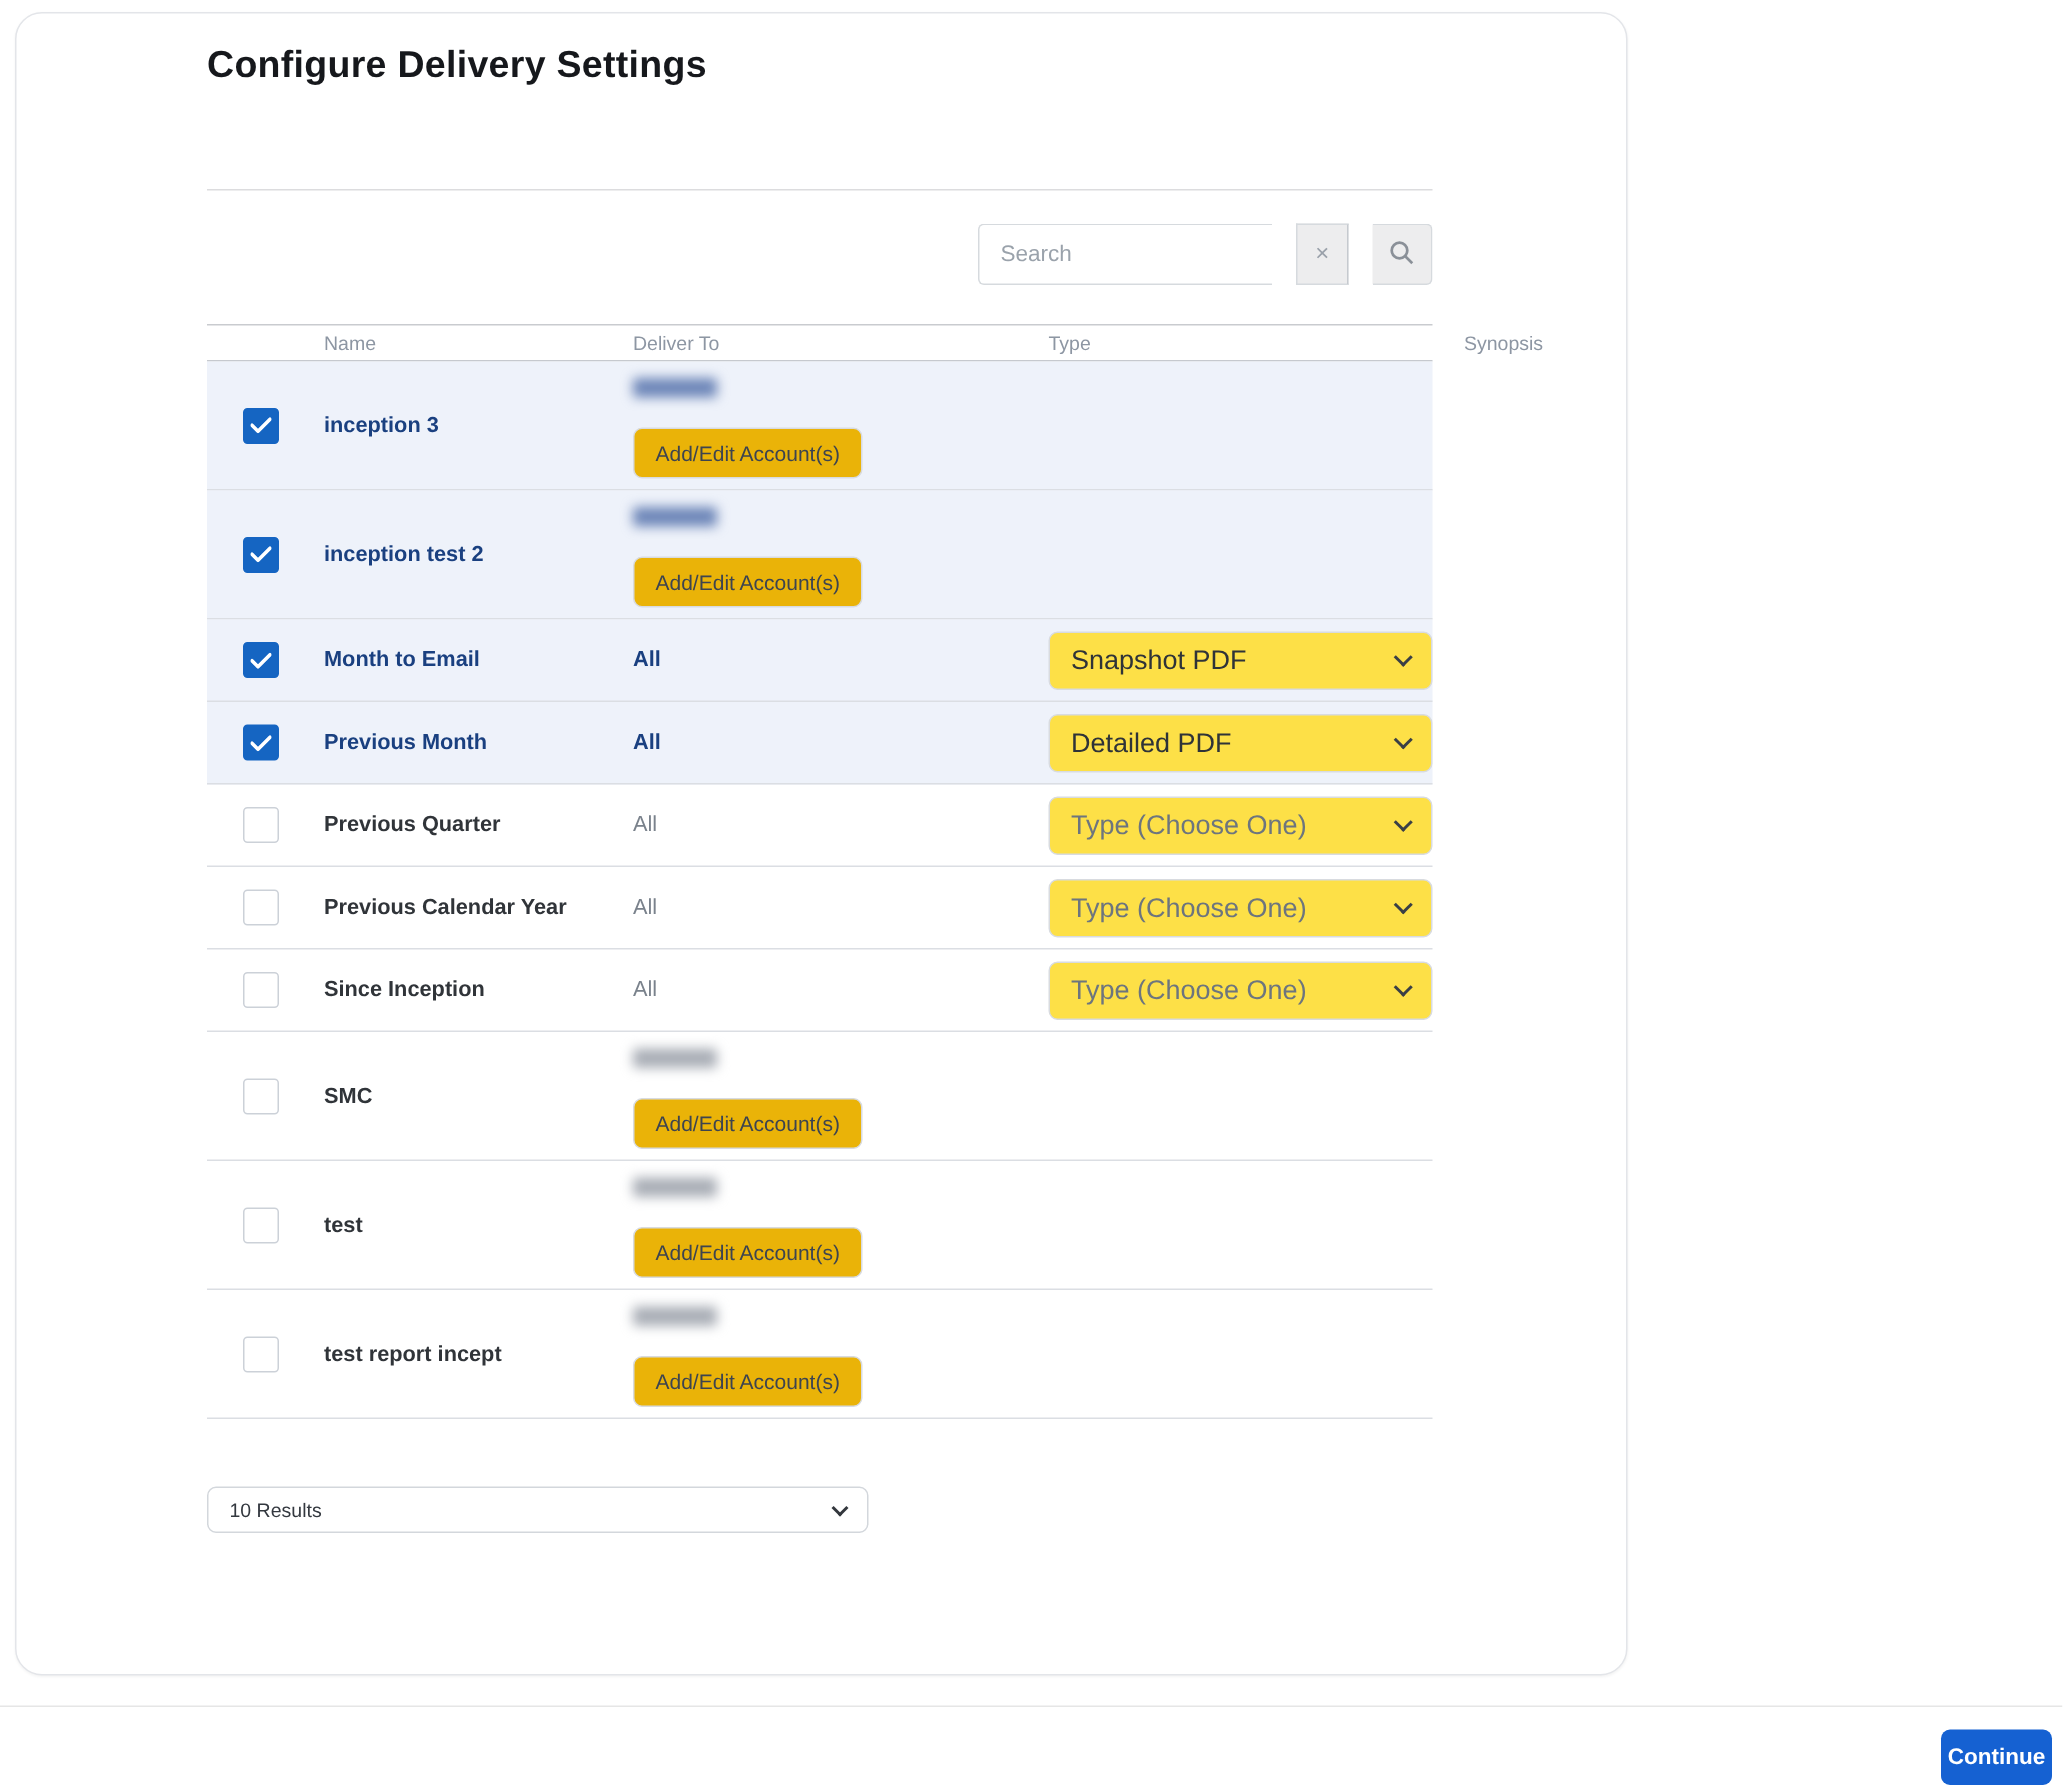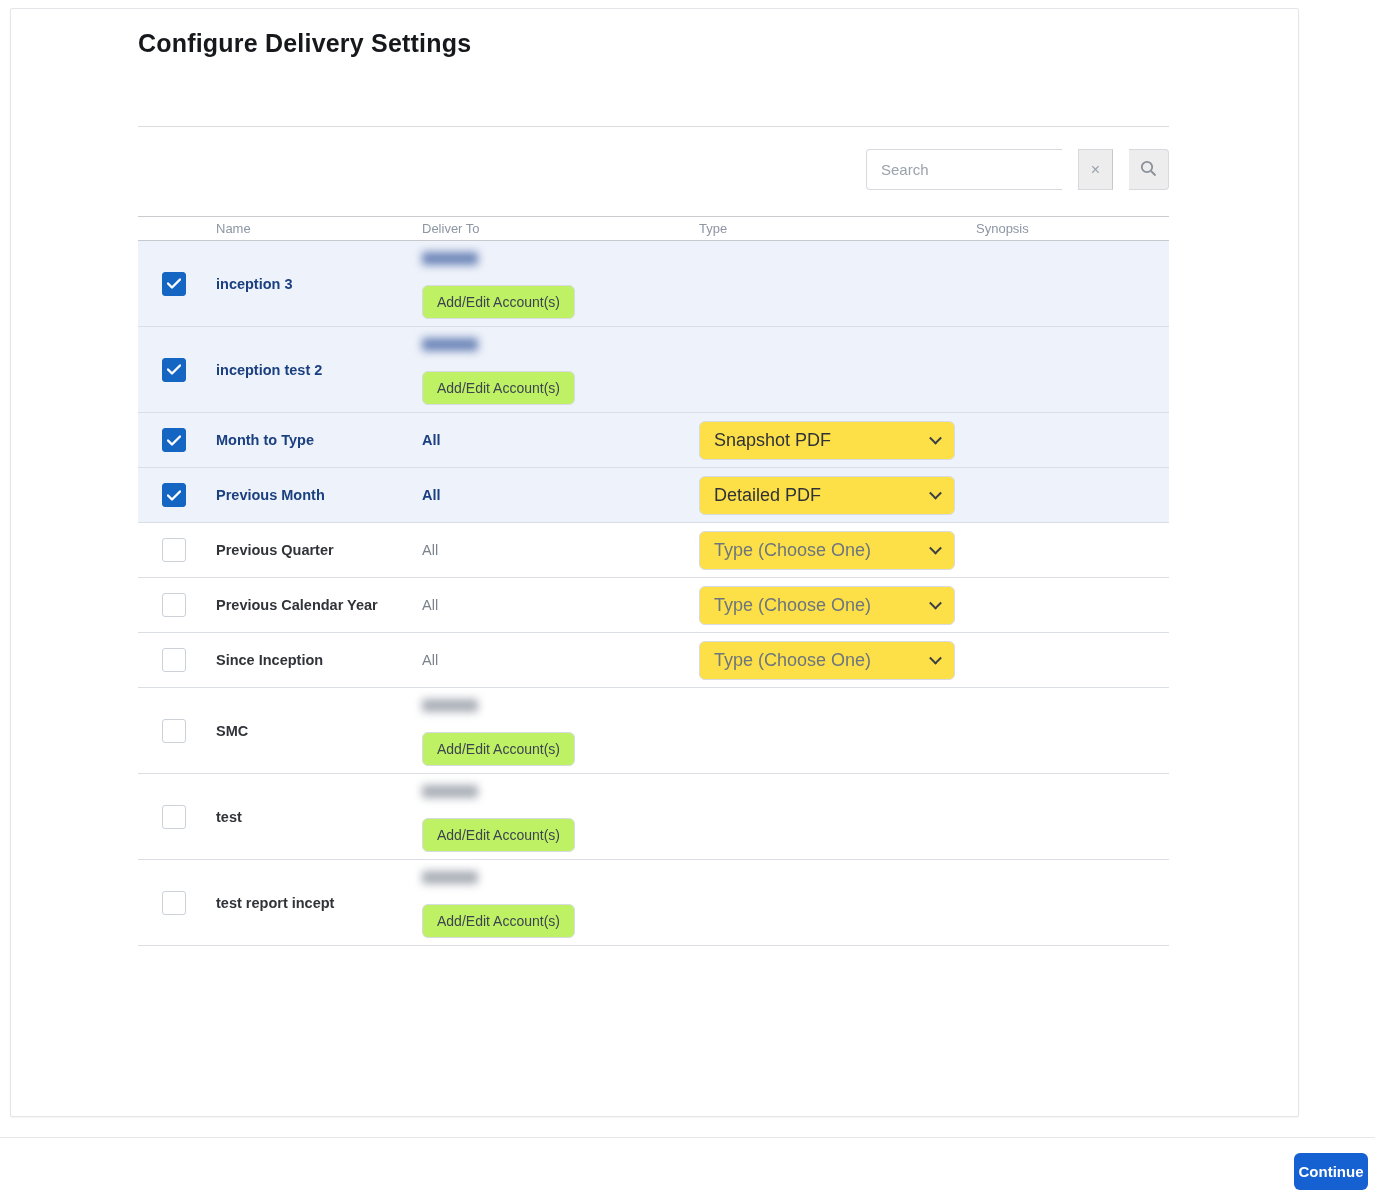--- a/index.html
+++ b/index.html
@@ -1,19 +1,19 @@
 <!DOCTYPE html>
 <html><head>
 <meta charset="utf-8">
 <style>
   * { margin:0; padding:0; box-sizing:border-box; }
   html,body { background:#fff; width:1375px; font-family:"Liberation Sans","DejaVu Sans",sans-serif; }
   .card {
-    margin:8px 8px 0 10px; width:1289px; height:1109px;
-    background:#fff; border:1px solid #e3e5e9; border-radius:2px;
+    margin:8px 8px 0 10px; width:1075px; height:1109px;
+    background:#fff; border:1px solid #e3e5e9; border-radius:18px;
     box-shadow:0 1px 2px rgba(0,0,0,.05);
   }
   .content { padding:20px 129px 0 127px; }
   .page-title { font-size:25px; font-weight:bold; color:#16181c; letter-spacing:.2px; }
   .delivery-row { display:flex; margin-top:56px; align-items:baseline; }
   .delivery-label { width:375px; font-size:15.5px; color:#555c64; }
   .delivery-value { font-size:15.5px; font-weight:bold; color:#26292e; }
   .section-divider { margin-top:68px; border-top:1px solid #dcdcde; }
 
   
@@ -60,21 +60,21 @@
   .row.selected .name { color:#1a4080; }
   .all { font-size:14.5px; color:#7a828c; }
   .row.selected .all { color:#1a4080; font-weight:bold; }
   .accounts-cell {
     grid-column:3; height:100%; display:flex; flex-direction:column;
     align-items:flex-start; justify-content:space-between; padding:11px 0 7px;
   }
   .chip { width:56px; height:13px; border-radius:2px; background:#a9aeb6; filter:blur(4px); }
   .row.selected .chip { background:#6d86b8; }
   .add-edit-btn {
-    padding:8px 14px; background:#bef264; border:1px solid #d8dbe0; border-radius:6px;
+    padding:8px 14px; background:#eab308; border:1px solid #d8dbe0; border-radius:6px;
     font-size:14px; color:#3d4450; cursor:pointer; font-family:inherit;
   }
   .select-wrap { position:relative; width:256px; }
   .select-wrap::after {
     content:""; position:absolute; right:15px; top:50%; width:7px; height:7px;
     border-right:2px solid #3a3f46; border-bottom:2px solid #3a3f46;
     transform:translateY(-70%) rotate(45deg); pointer-events:none;
   }
   .type-select {
     appearance:none; -webkit-appearance:none; width:100%; height:39px;
@@ -185,21 +185,21 @@
       </div>
 
       <div class="row short selected">
         <div class="cb-cell">
             <div class="checkbox checked">
           <svg width="14" height="11" viewBox="0 0 14 11" fill="none" stroke="#fff" stroke-width="2.4" stroke-linecap="round" stroke-linejoin="round">
                 <polyline points="1,5.5 5,9.5 13,1.5"></polyline>
               </svg>
         </div>
           </div>
-        <div class="name">Month to Type</div>
+        <div class="name">Month to Email</div>
         <div class="all">All</div>
         <div class="select-wrap">
           <select class="type-select">
             <option>Snapshot PDF</option>
           </select>
         </div>
       </div>
 
       <div class="row short selected">
         <div class="cb-cell">
@@ -297,20 +297,25 @@
           </div>
         <div class="name">test report incept</div>
         <div class="accounts-cell">
           <div class="chip"></div>
           <button class="add-edit-btn">Add/Edit Account(s)</button>
         </div>
       </div>
     </div>
 
     <div class="table-footer">
+      <div class="results-wrap">
+        <select class="results-select">
+          <option>10 Results</option>
+        </select>
+      </div>
     </div>
   </div>
 </div>
 
 <div class="bottom-divider"></div>
 <div class="bottom-bar">
   <button class="continue-btn">Continue</button>
 </div>
 
 </body></html>

